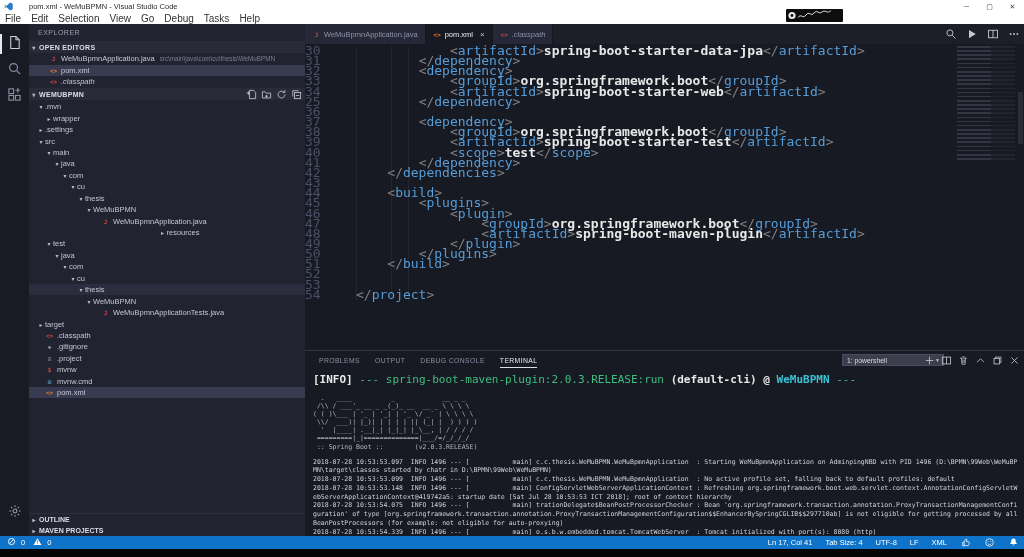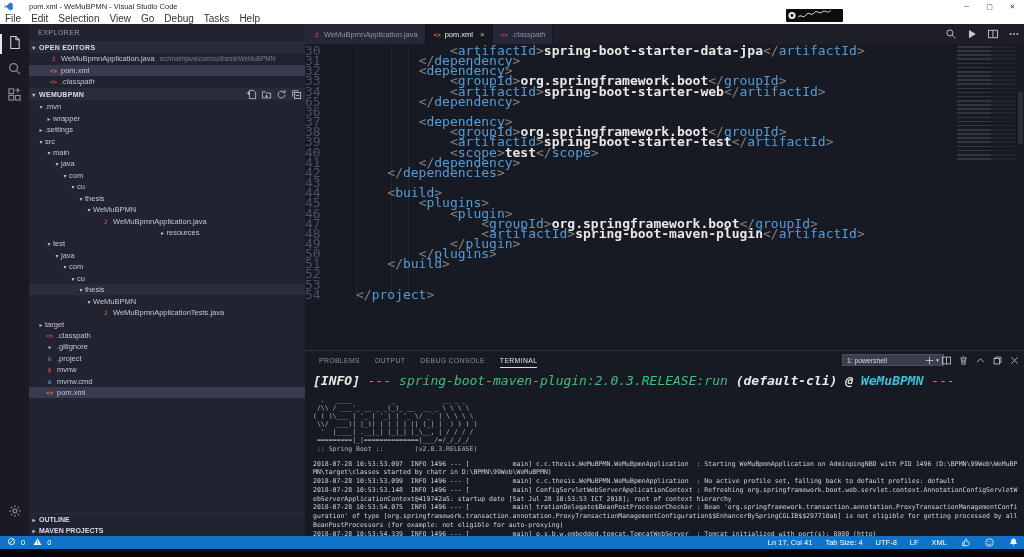--- a/index.html
+++ b/index.html
@@ -81,21 +81,21 @@
   .ptab{font-size:6.8px;letter-spacing:.4px;color:#8b8fa3;padding:4px 0 3px;}
   .ptab.active{color:#e7e7ea;border-bottom:1px solid #dcdce4;}
   #shell-select{position:absolute;right:80px;top:3px;width:102px;height:12px;background:#3c3e4e;
                 border:1px solid #4a4c5e;display:flex;align-items:center;font-size:6.8px;color:#d8dae4;
                 padding-left:4px;box-sizing:border-box;}
   #shell-select .dd{margin-left:auto;margin-right:3px;font-size:5px;color:#c5c8d4;}
   #panel-actions{position:absolute;right:4px;top:0;height:18px;display:flex;align-items:center;gap:6px;color:#c5c8d4;}
   #panel-actions span{display:inline-flex;align-items:center;justify-content:center;font-size:9px;}
   #terminal{position:absolute;left:0;top:18px;width:719px;height:168px;overflow:hidden;
             font-family:"DejaVu Sans Mono",monospace;padding:4px 6px 0 8px;box-sizing:border-box;}
-  #term-info{font-size:13px;white-space:pre;font-style:italic;}
+  #term-info{font-size:11px;white-space:pre;}
   .tg{color:#3fbf7f;} .twh{color:#e8e8e8;font-weight:bold;} .tc{color:#3ec1d6;font-weight:bold;}
   #term-banner{margin:8px 0 0 0;font-size:6.5px;line-height:8.1px;color:#b0b5bd;white-space:pre;}
   #term-logs{margin-top:7px;font-size:6.5px;line-height:8.75px;color:#cfd2da;}
   .log-line{white-space:pre-wrap;word-break:break-all;}
   
   #statusbar{position:absolute;left:0;top:536px;width:1024px;height:13px;background:#0e73c9;color:#fff;
              display:flex;align-items:center;font-size:7.5px;}
   #status-left{display:flex;align-items:center;gap:4px;padding-left:7px;}
   #status-left .cnt{margin-left:1px;}
   #status-right{position:absolute;right:5px;display:flex;align-items:center;gap:13px;}
@@ -388,21 +388,21 @@
             </span>
           </div>
       </div>
       <div id="editor">
         <div id="code">
             <div class="line"><span class="ln">30</span><span class="lc"><span class="tk-x">            </span><span class="tk-p">&lt;</span><span class="tk-t">artifactId</span><span class="tk-p">&gt;</span><span class="tk-x">spring-boot-starter-data-jpa</span><span class="tk-p">&lt;/</span><span class="tk-t">artifactId</span><span class="tk-p">&gt;</span></span></div>
             <div class="line"><span class="ln">31</span><span class="lc"><span class="tk-x">        </span><span class="tk-p">&lt;/</span><span class="tk-t">dependency</span><span class="tk-p">&gt;</span></span></div>
             <div class="line"><span class="ln">32</span><span class="lc"><span class="tk-x">        </span><span class="tk-p">&lt;</span><span class="tk-t">dependency</span><span class="tk-p">&gt;</span></span></div>
             <div class="line"><span class="ln">33</span><span class="lc"><span class="tk-x">            </span><span class="tk-p">&lt;</span><span class="tk-t">groupId</span><span class="tk-p">&gt;</span><span class="tk-x">org.springframework.boot</span><span class="tk-p">&lt;/</span><span class="tk-t">groupId</span><span class="tk-p">&gt;</span></span></div>
             <div class="line"><span class="ln">34</span><span class="lc"><span class="tk-x">            </span><span class="tk-p">&lt;</span><span class="tk-t">artifactId</span><span class="tk-p">&gt;</span><span class="tk-x">spring-boot-starter-web</span><span class="tk-p">&lt;/</span><span class="tk-t">artifactId</span><span class="tk-p">&gt;</span></span></div>
-            <div class="line"><span class="ln">65</span><span class="lc"><span class="tk-x">        </span><span class="tk-p">&lt;/</span><span class="tk-t">dependency</span><span class="tk-p">&gt;</span></span></div>
+            <div class="line"><span class="ln">25</span><span class="lc"><span class="tk-x">        </span><span class="tk-p">&lt;/</span><span class="tk-t">dependency</span><span class="tk-p">&gt;</span></span></div>
             <div class="line"><span class="ln">36</span><span class="lc"><span> </span></span></div>
             <div class="line"><span class="ln">37</span><span class="lc"><span class="tk-x">        </span><span class="tk-p">&lt;</span><span class="tk-t">dependency</span><span class="tk-p">&gt;</span></span></div>
             <div class="line"><span class="ln">38</span><span class="lc"><span class="tk-x">            </span><span class="tk-p">&lt;</span><span class="tk-t">groupId</span><span class="tk-p">&gt;</span><span class="tk-x">org.springframework.boot</span><span class="tk-p">&lt;/</span><span class="tk-t">groupId</span><span class="tk-p">&gt;</span></span></div>
             <div class="line"><span class="ln">39</span><span class="lc"><span class="tk-x">            </span><span class="tk-p">&lt;</span><span class="tk-t">artifactId</span><span class="tk-p">&gt;</span><span class="tk-x">spring-boot-starter-test</span><span class="tk-p">&lt;/</span><span class="tk-t">artifactId</span><span class="tk-p">&gt;</span></span></div>
             <div class="line"><span class="ln">40</span><span class="lc"><span class="tk-x">            </span><span class="tk-p">&lt;</span><span class="tk-t">scope</span><span class="tk-p">&gt;</span><span class="tk-x">test</span><span class="tk-p">&lt;/</span><span class="tk-t">scope</span><span class="tk-p">&gt;</span></span></div>
             <div class="line"><span class="ln">41</span><span class="lc"><span class="tk-x">        </span><span class="tk-p">&lt;/</span><span class="tk-t">dependency</span><span class="tk-p">&gt;</span></span></div>
             <div class="line"><span class="ln">42</span><span class="lc"><span class="tk-x">    </span><span class="tk-p">&lt;/</span><span class="tk-t">dependencies</span><span class="tk-p">&gt;</span></span></div>
             <div class="line"><span class="ln">43</span><span class="lc"><span> </span></span></div>
             <div class="line"><span class="ln">44</span><span class="lc"><span class="tk-x">    </span><span class="tk-p">&lt;</span><span class="tk-t">build</span><span class="tk-p">&gt;</span></span></div>
             <div class="line"><span class="ln">45</span><span class="lc"><span class="tk-x">        </span><span class="tk-p">&lt;</span><span class="tk-t">plugins</span><span class="tk-p">&gt;</span></span></div>

